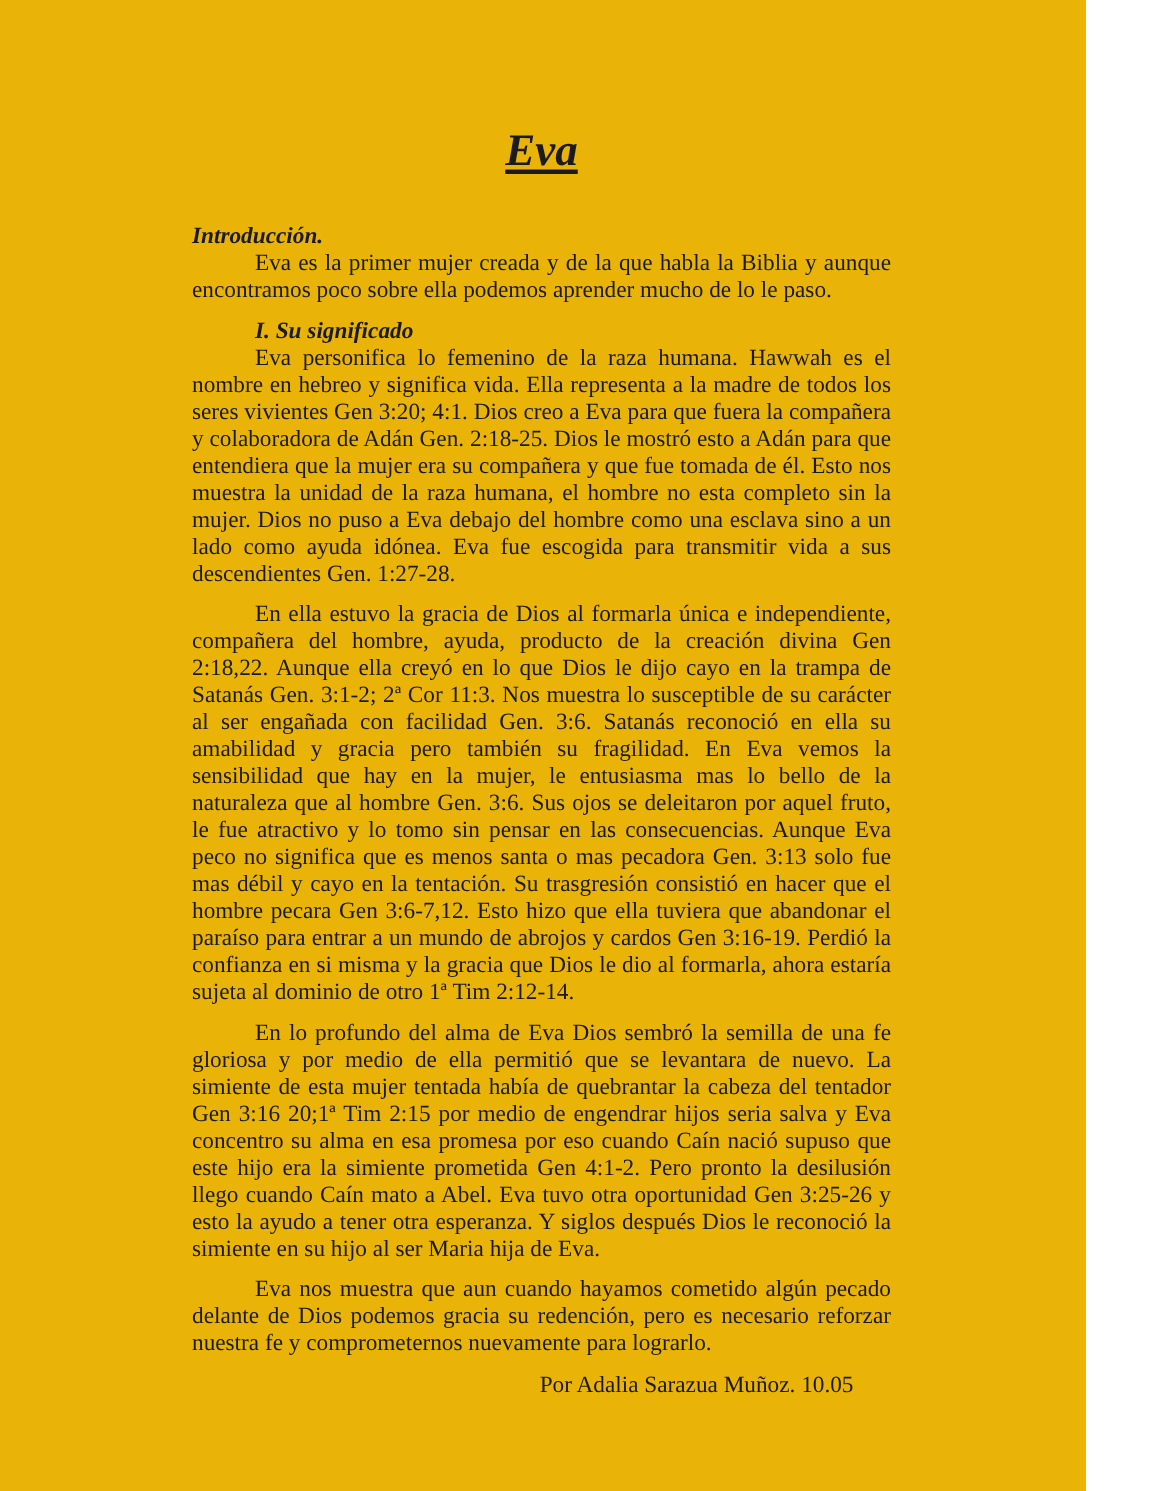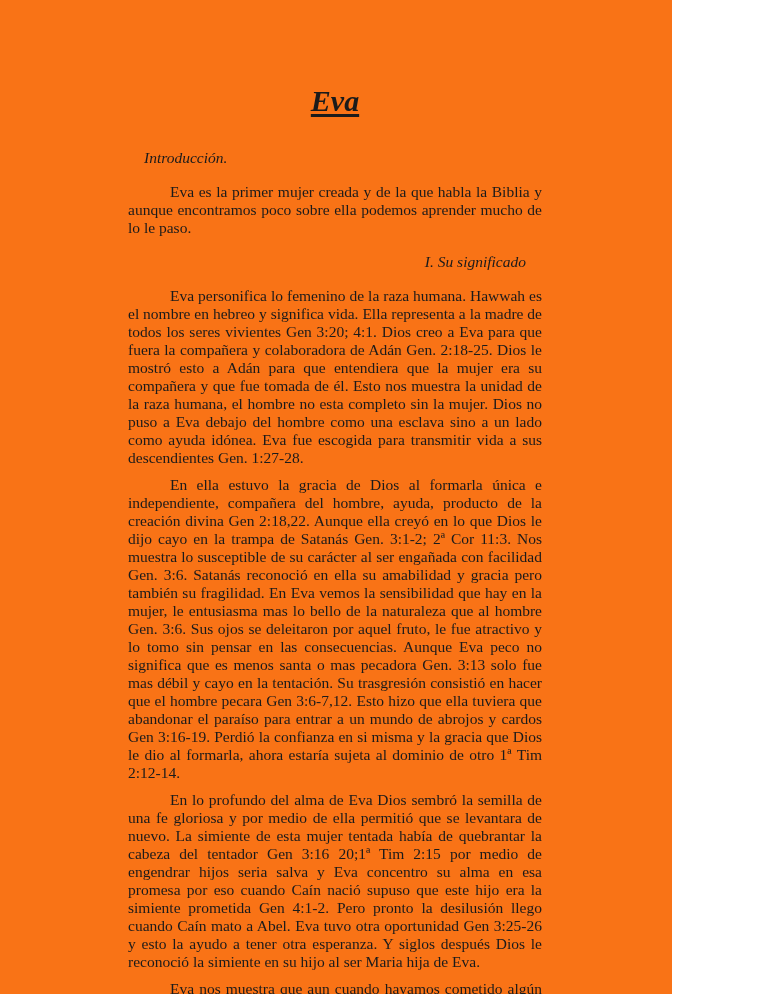--- a/index.html
+++ b/index.html
@@ -7,51 +7,51 @@
     padding: 0;
     background: #ffffff;
   }
   body {
     width: 768px;
     height: 994px;
     overflow: hidden;
   }
   .page {
     box-sizing: border-box;
-    width: 672px;
+    width: 724px;
     height: 994px;
     padding: 83px 130px 0 128px;
-    background: #f97316;
+    background: #eab308;
     color: #1b1b1b;
     font-family: "Liberation Serif", "DejaVu Serif", serif;
     font-size: 15.5px;
     line-height: 18px;
   }
   .doc-title {
     margin: 0 0 30px 0;
     text-align: center;
     font-size: 30px;
     line-height: 36px;
     font-weight: bold;
     font-style: italic;
   }
   .doc-title .title-text {
     text-decoration: underline;
     text-underline-offset: 3px;
     text-decoration-thickness: 2.5px;
   }
   .section { margin: 0 0 9px 0; }
   .heading {
-    margin: 16px;
+    margin: 0;
     font-size: 15.5px;
     line-height: 18px;
-    font-weight: normal;
+    font-weight: bold;
     font-style: italic;
   }
-  .heading.h-indent { text-indent: 42px; text-align: right; }
+  .heading.h-indent { text-indent: 42px; }
   .para {
     margin: 0;
     text-align: justify;
     text-indent: 42px;
   }
   .para.p-gap { }
   .signature {
     margin: 10px 0 12px 0;
     text-align: right;
     padding-right: 25px;

